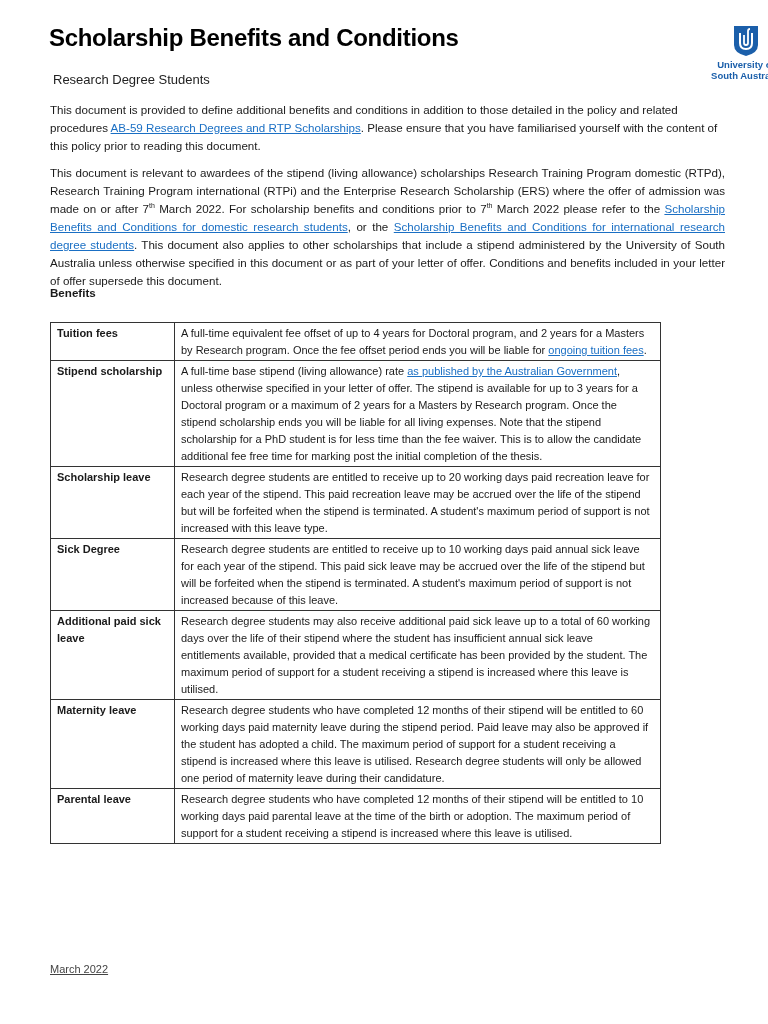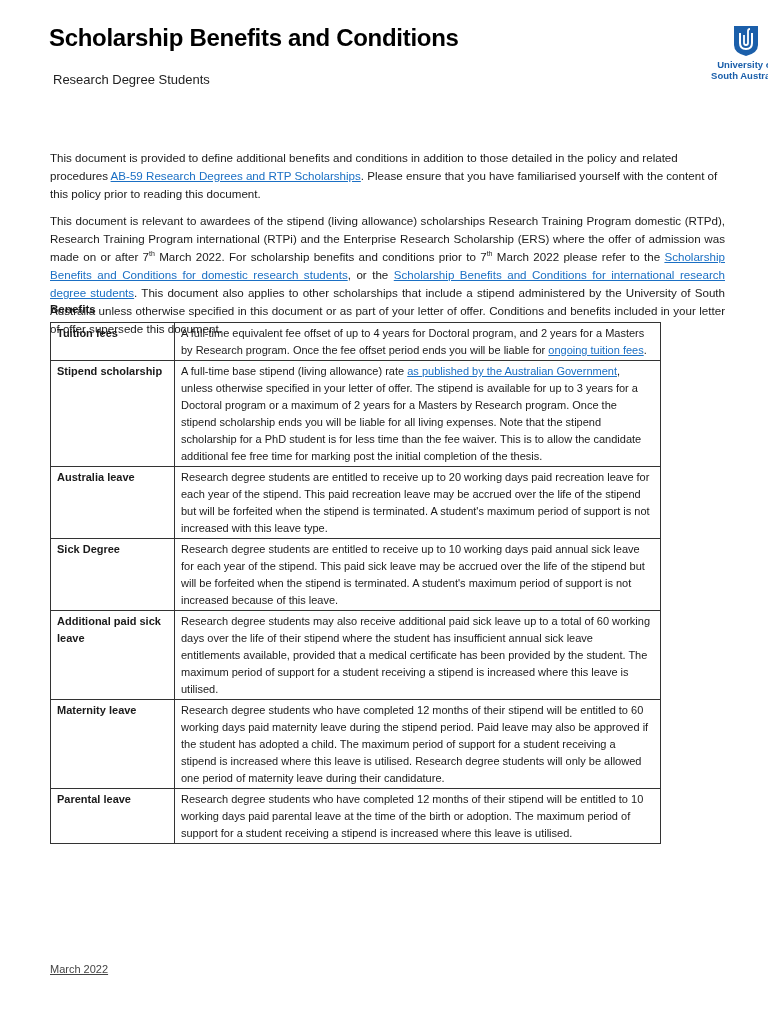--- a/index.html
+++ b/index.html
@@ -16,28 +16,28 @@
   }
   .logo {
     position: absolute; left: 664px; top: 25px; width: 80px; text-align: center; margin-left: 42px;
   }
   .logo .shield { display: block; margin: 0 auto; }
   .logo .name {
     font-size: 9.5px; font-weight: bold; color: #1b5faa; line-height: 11px; margin-top: 2px;
   }
   .para {
     position: absolute; left: 50px; width: 675px;
-    font-size: 11.6px; line-height: 18px; color: #1a1a1a; margin-top: 48px;
+    font-size: 11.6px; line-height: 18px; color: #1a1a1a;
   }
   .para.justify { text-align: justify; }
   .para a { color: #1a6fc4; text-decoration: underline; }
   .p1 { top: 101px; }
   .p2 { top: 164px; }
   .benefits-heading {
-    position: absolute; left: 50px; top: 302px; font-size: 11.6px; font-weight: bold;
+    position: absolute; left: 50px; top: 286px; font-size: 11.6px; font-weight: bold;
   }
   table.benefits {
     position: absolute; left: 50px; top: 322px; width: 611px;
     border-collapse: collapse; font-size: 11px; line-height: 17px;
   }
   table.benefits td {
     border: 1.5px solid #333; vertical-align: top; padding: 2px 6px 1px 6px;
   }
   table.benefits td.label { width: 111px; font-weight: bold; }
   table.benefits a { color: #1a6fc4; text-decoration: underline; }
@@ -74,21 +74,21 @@
   <tbody>
       <tr>
     <td class="label">Tuition fees</td>
     <td><span>A full-time equivalent fee offset of up to 4 years for Doctoral program, and 2 years for a Masters by Research program.  Once the fee offset period ends you will be liable for </span><a>ongoing tuition fees</a><span>.</span></td>
   </tr>
   <tr>
     <td class="label">Stipend scholarship</td>
     <td><span>A full-time base stipend (living allowance) rate </span><a>as published by the Australian Government</a><span>, unless otherwise specified in your letter of offer. The stipend is available for up to 3 years for a Doctoral program or a maximum of 2 years for a Masters by Research program. Once the stipend scholarship ends you will be liable for all living expenses.  Note that the stipend scholarship for a PhD student is for less time than the fee waiver. This is to allow the candidate additional fee free time for marking post the initial completion of the thesis.</span></td>
   </tr>
   <tr>
-    <td class="label">Australia leave</td>
+    <td class="label">Scholarship leave</td>
     <td>Research degree students are entitled to receive up to 20 working days paid recreation leave for each year of the stipend. This paid recreation leave may be accrued over the life of the stipend but will be forfeited when the stipend is terminated. A student's maximum period of support is not increased with this leave type.</td>
   </tr>
   <tr>
     <td class="label">Sick Degree</td>
     <td>Research degree students are entitled to receive up to 10 working days paid annual sick leave for each year of the stipend. This paid sick leave may be accrued over the life of the stipend but will be forfeited when the stipend is terminated. A student's maximum period of support is not increased because of this leave.</td>
   </tr>
   <tr>
     <td class="label">Additional paid sick leave</td>
     <td>Research degree students may also receive additional paid sick leave up to a total of 60 working days over the life of their stipend where the student has insufficient annual sick leave entitlements available, provided that a medical certificate has been provided by the student. The maximum period of support for a student receiving a stipend is increased where this leave is utilised.</td>
   </tr>

